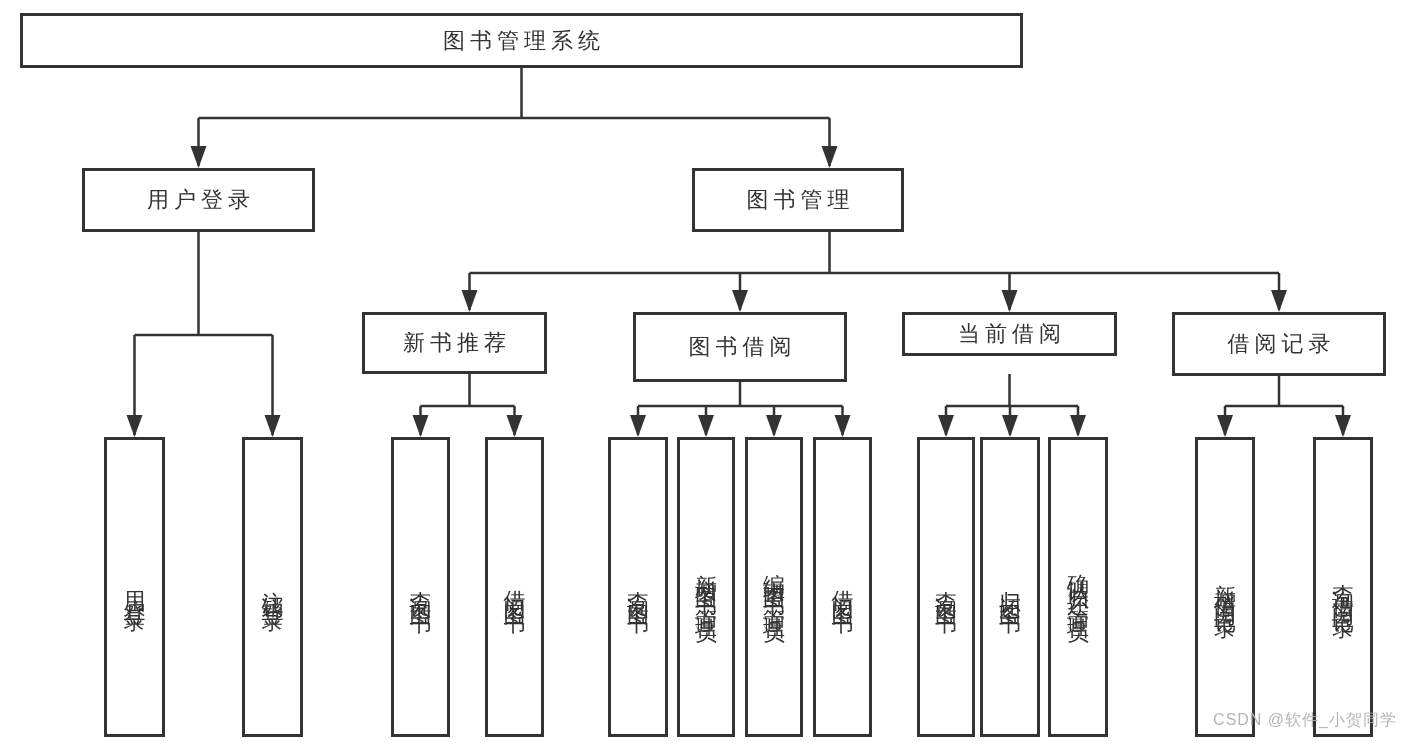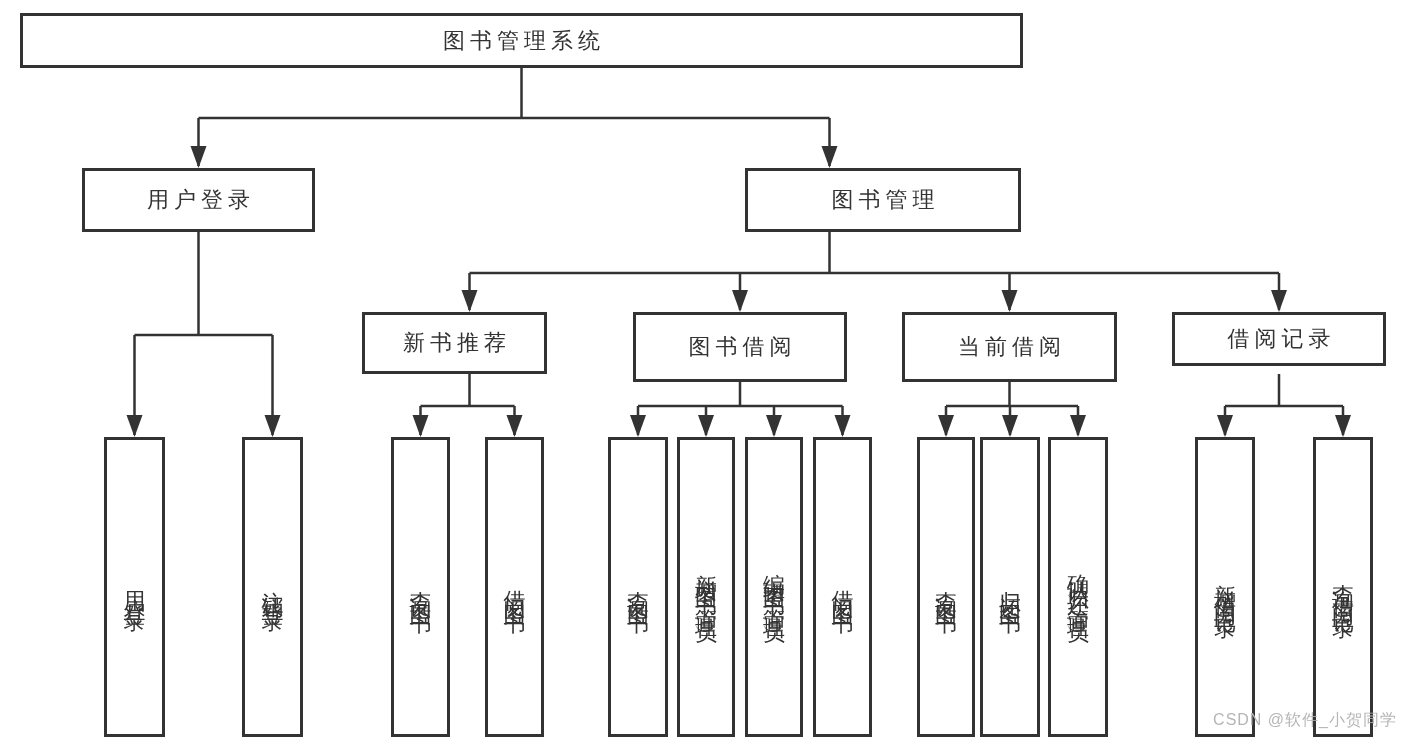--- a/index.html
+++ b/index.html
@@ -91,34 +91,34 @@
     </g>
   </svg>
 
   <div class="node hnode" style="left:20px;top:13px;width:1003px;height:55px">
     <span>图书管理系统</span>
   </div>
 
   <div class="node hnode" style="left:82px;top:168px;width:233px;height:64px">
     <span>用户登录</span>
   </div>
-  <div class="node hnode" style="left:745px;top:168px;width:276px;height:64px">
+  <div class="node hnode" style="left:692px;top:168px;width:212px;height:64px">
     <span>图书管理</span>
   </div>
 
   <div class="node hnode" style="left:362px;top:312px;width:185px;height:62px">
     <span>新书推荐</span>
   </div>
   <div class="node hnode" style="left:633px;top:312px;width:214px;height:70px">
     <span>图书借阅</span>
   </div>
-  <div class="node hnode" style="left:902px;top:312px;width:215px;height:70px">
+  <div class="node hnode" style="left:902px;top:312px;width:215px;height:44px">
     <span>当前借阅</span>
   </div>
-  <div class="node hnode" style="left:1172px;top:312px;width:214px;height:54px">
+  <div class="node hnode" style="left:1172px;top:312px;width:214px;height:64px">
     <span>借阅记录</span>
   </div>
 
   <div class="node vnode" style="left:104px;top:437px;width:61px;height:300px">
     <span>用户登录</span>
   </div>
   <div class="node vnode" style="left:242px;top:437px;width:61px;height:300px">
     <span>注销登录</span>
   </div>
 

